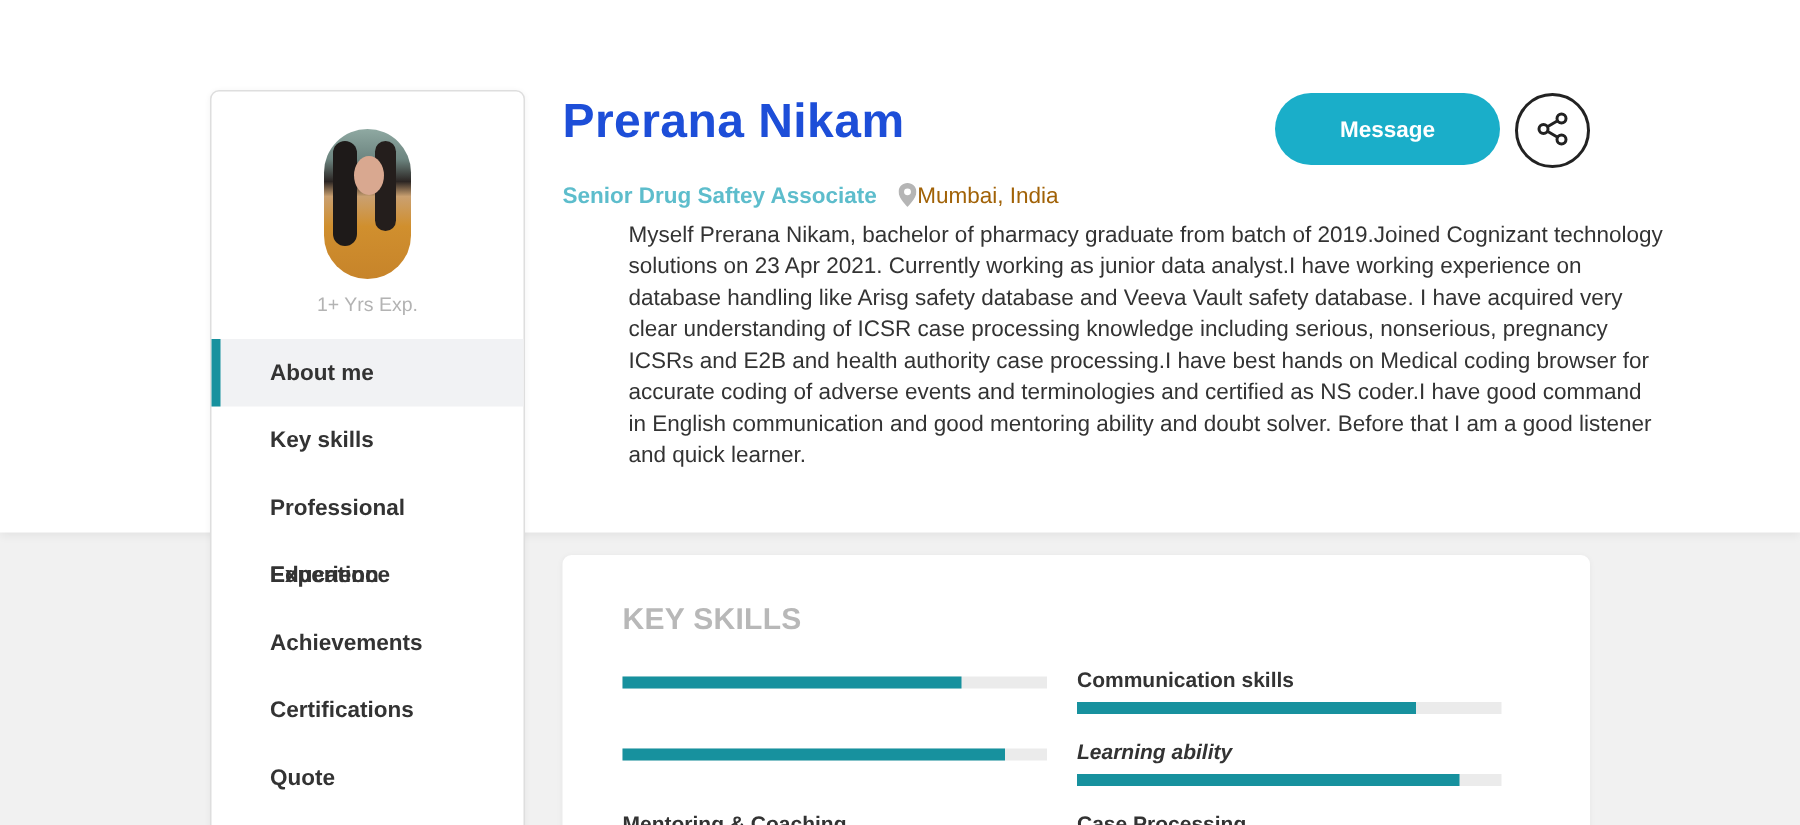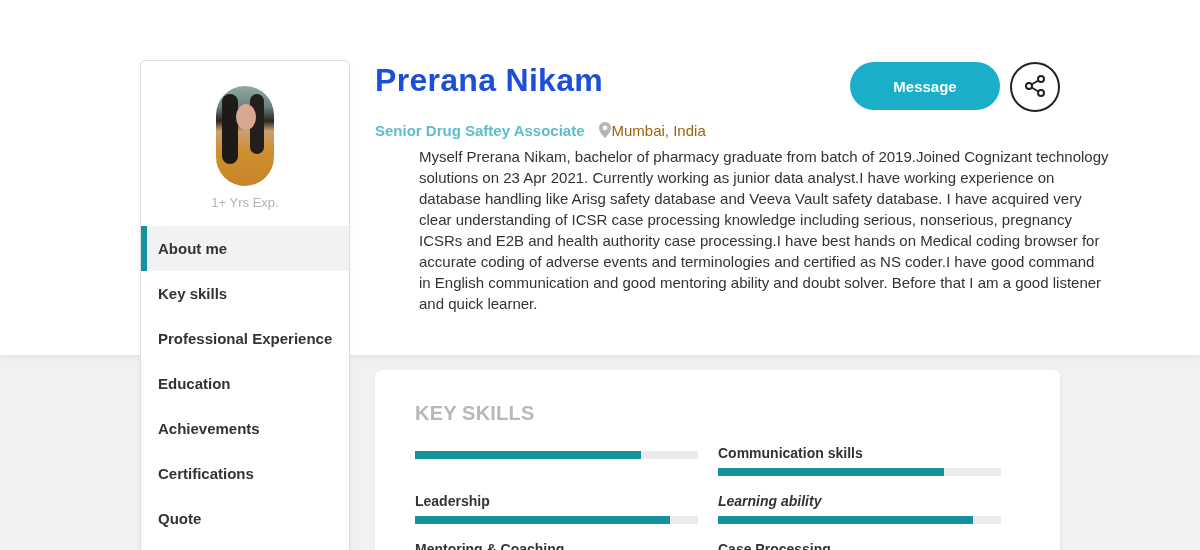--- a/index.html
+++ b/index.html
@@ -42,21 +42,21 @@
       position: absolute; left: 34px; top: 8px; width: 14px; height: 60px;
       border-radius: 8px; background: #241e1c;
     }
     .exp {
       position: absolute; left: 0; top: 134px; width: 100%;
       text-align: center; font-size: 13px; color: #b3b3b3;
     }
     .nav { position: absolute; left: 0; top: 165px; width: 100%; }
     .nav-item {
       height: 45px; line-height: 45px;
-      padding-left: 17px;
+      padding-left: 39px;
       font-size: 15px; font-weight: bold; color: #333;
       cursor: pointer;
       position: relative;
     }
     .nav-item.active { background: #f1f2f4; }
     .nav-item.active::before {
       content: ""; position: absolute; left: 0; top: 0; width: 6px; height: 45px;
       background: #17919e;
     }
     .name {
@@ -171,21 +171,20 @@
   </div>
 
   <div class="skill" style="left:343px; top:75px;">
     <div class="skill-label">Communication skills</div>
     <div class="skill-track">
       <div class="skill-fill" style="width: 80%;"></div>
     </div>
   </div>
 
   <div class="skill" style="left:40px; top:123px;">
-    <div class="skill-label">Leadership</div>
     <div class="skill-track">
       <div class="skill-fill" style="width: 90%;"></div>
     </div>
   </div>
 
   <div class="skill" style="left:343px; top:123px;font-style:italic;">
     <div class="skill-label">Learning ability</div>
     <div class="skill-track">
       <div class="skill-fill" style="width: 90%;"></div>
     </div>

